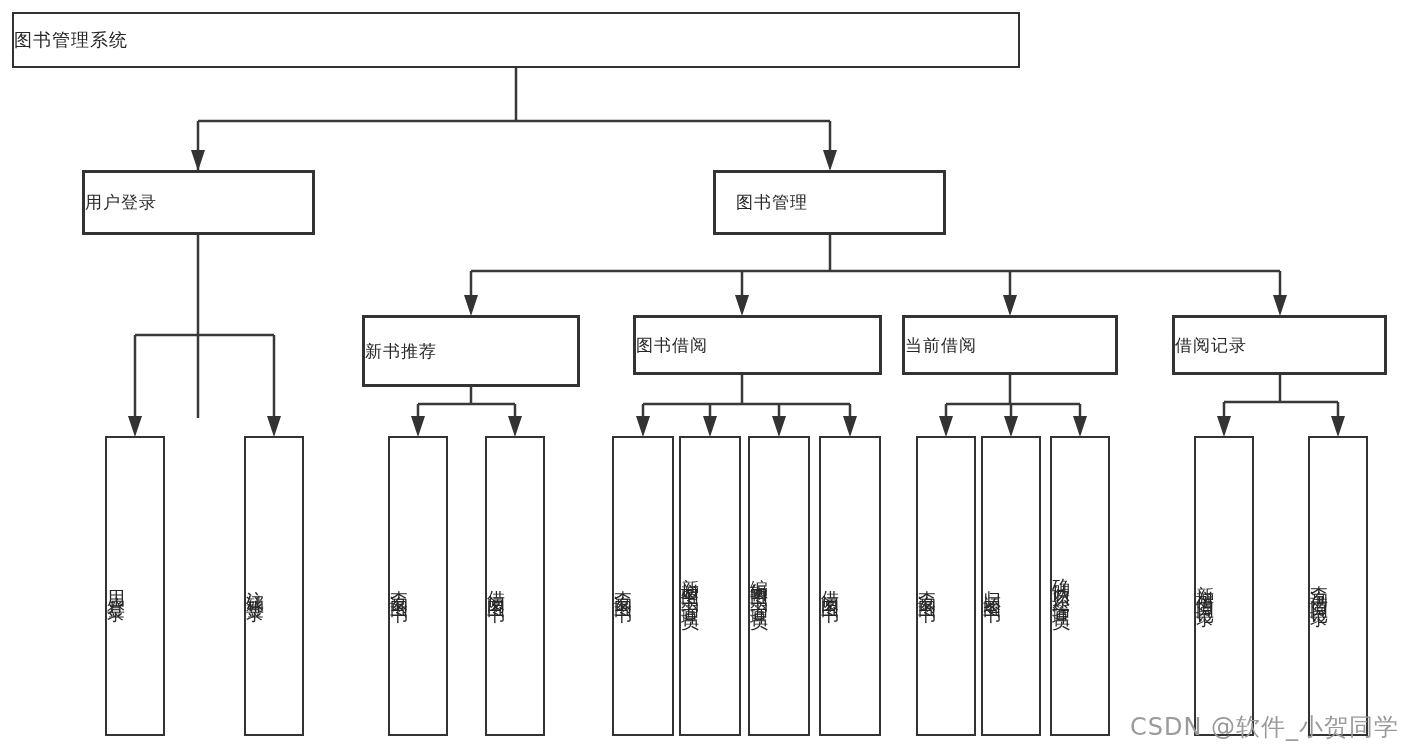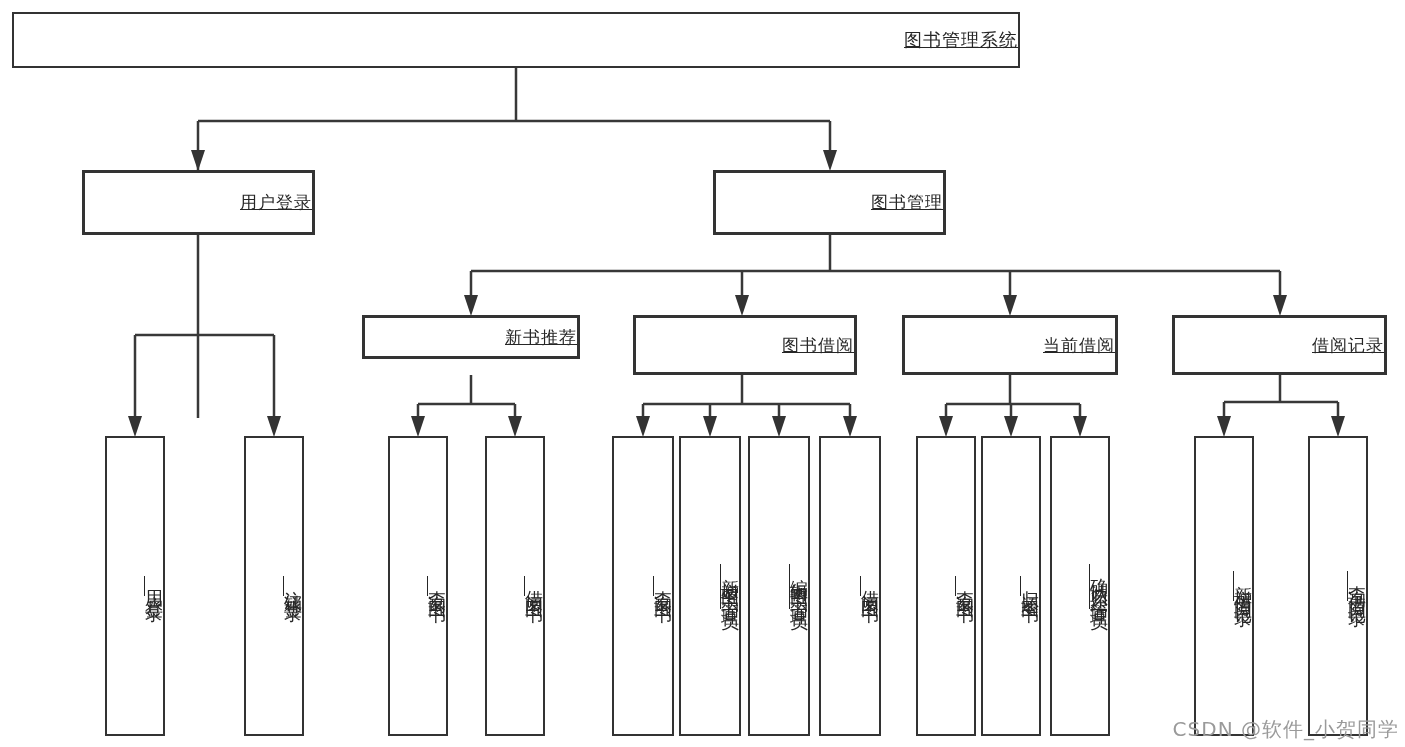--- a/index.html
+++ b/index.html
@@ -17,24 +17,23 @@
     width: 1405px; height: 747px;
     z-index: 1;
   }
   .box {
     position: absolute;
     background: #ffffff;
     border: 3px solid #333333;
     box-sizing: border-box;
     display: flex;
     align-items: center;
-    justify-content: flex-end;
+    justify-content: flex-start;
     color: #262626;
     z-index: 2;
-    text-decoration: underline;
   }
   .box .hlabel {
     font-size: 17px;
     letter-spacing: 1px;
     white-space: nowrap;
   }
   .root-box { border-width: 2.5px; }
   .root-box .hlabel { font-size: 18px; }
   .leaf { border-width: 2.5px; }
   .leaf .vlabel {
@@ -42,21 +41,21 @@
     text-orientation: mixed;
     font-size: 18px;
     letter-spacing: 5px;
     line-height: 1;
     white-space: nowrap;
   }
   .watermark {
     position: absolute;
     right: 6px;
     bottom: 4px;
-    font-size: 20px;
+    font-size: 24px;
     color: #9a9a9a;
     letter-spacing: 1px;
     z-index: 3;
     white-space: nowrap;
   }
 </style>
 </head>
 <body>
 
 <div class="canvas">
@@ -124,24 +123,24 @@
     <span class="hlabel">图书管理系统</span>
   </div>
 
   <div class="box" style="left:82px; top:170px; width:233px; height:65px;">
     <span class="hlabel">用户登录</span>
   </div>
   <div class="box" style="left:713px; top:170px; width:233px; height:65px;padding-left:20px;">
     <span class="hlabel">图书管理</span>
   </div>
 
-  <div class="box" style="left:362px; top:315px; width:218px; height:44px;">
+  <div class="box" style="left:362px; top:315px; width:218px; height:72px;">
     <span class="hlabel">新书推荐</span>
   </div>
-  <div class="box" style="left:633px; top:315px; width:224px; height:60px;">
+  <div class="box" style="left:633px; top:315px; width:249px; height:60px;">
     <span class="hlabel">图书借阅</span>
   </div>
   <div class="box" style="left:1172px; top:315px; width:215px; height:60px;">
     <span class="hlabel">借阅记录</span>
   </div>
   <div class="box" style="left:902px; top:315px; width:216px; height:60px;">
     <span class="hlabel">当前借阅</span>
   </div>
 
   <div class="box leaf" style="left:105px; top:436px; width:60px; height:300px;">

